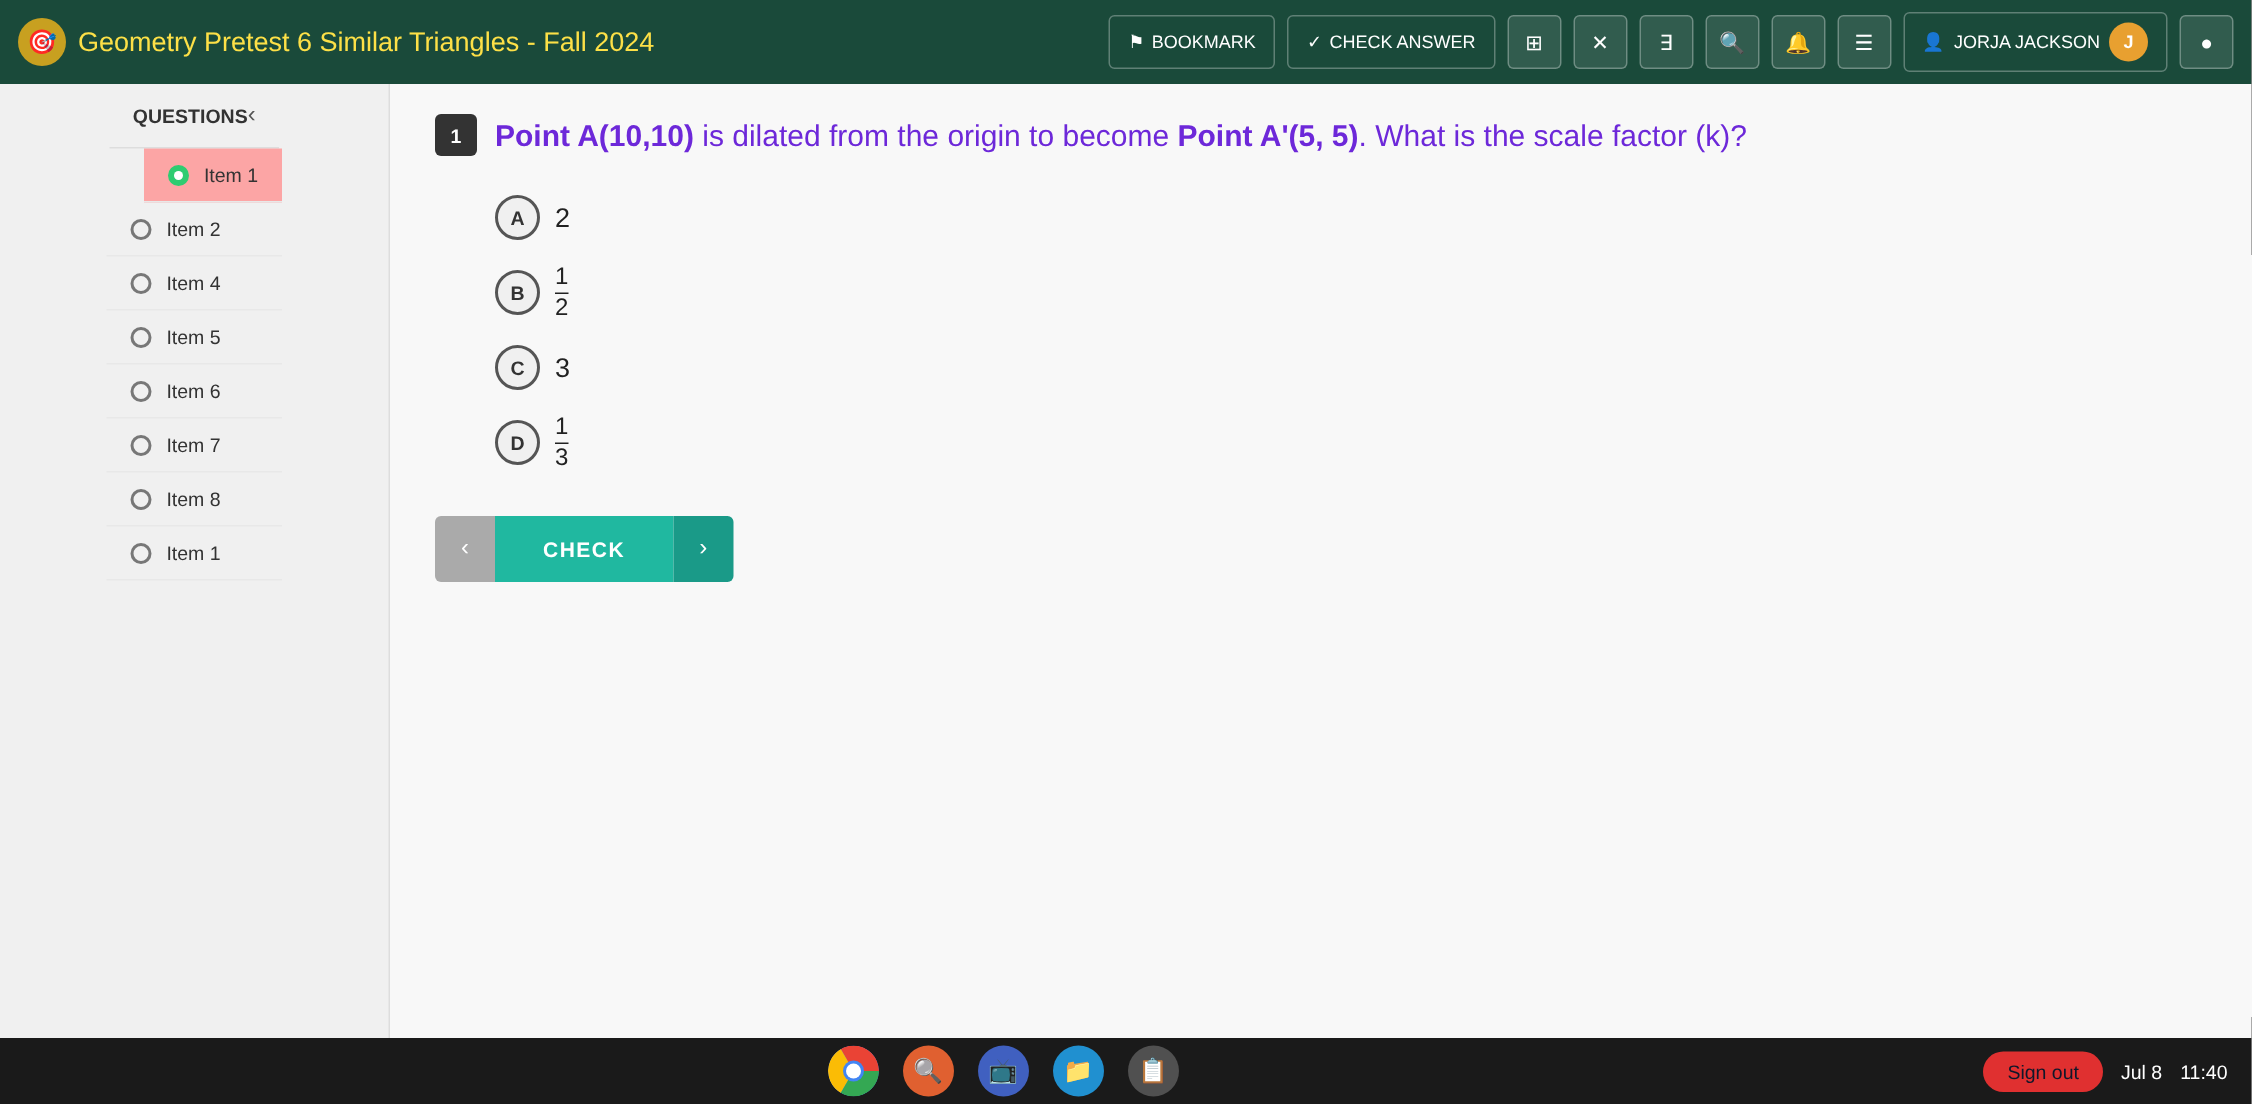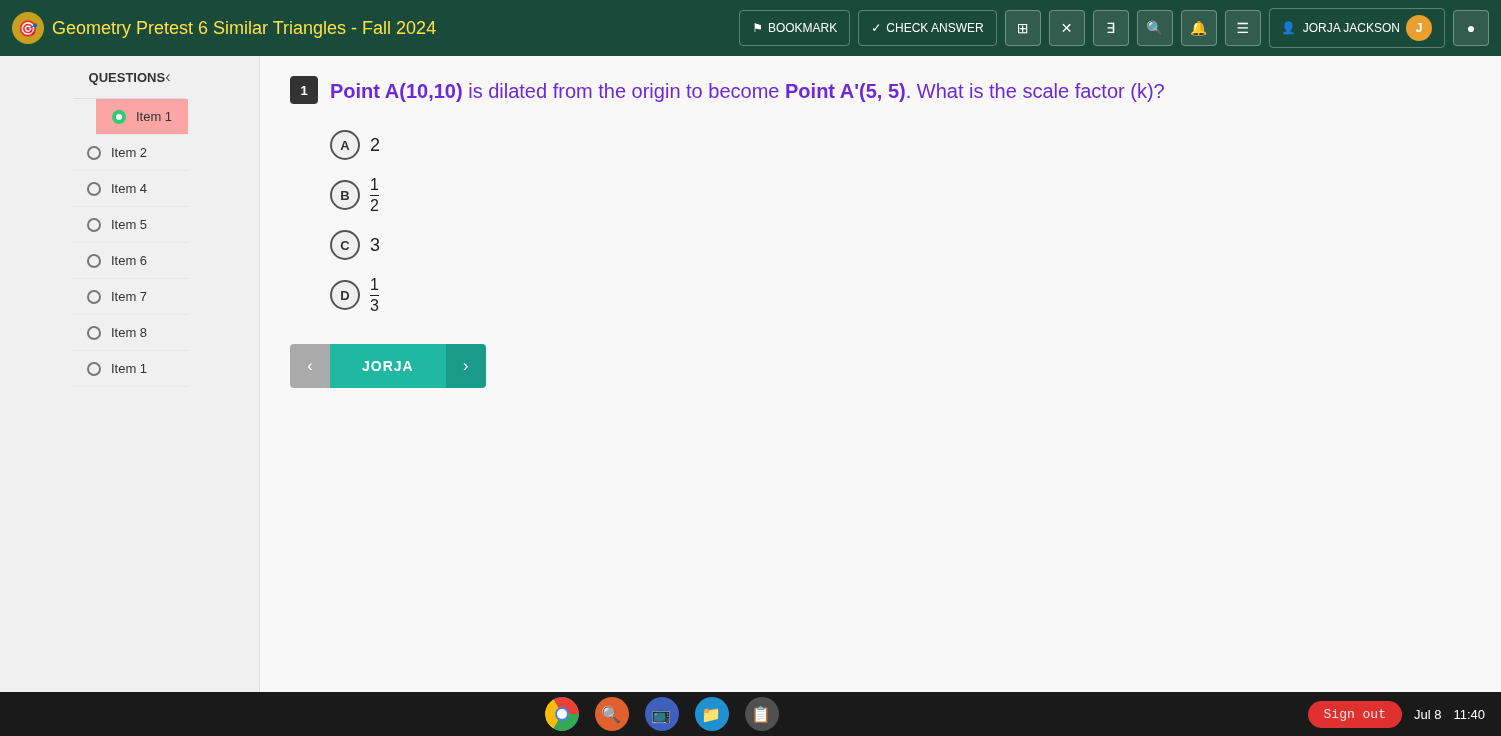--- a/index.html
+++ b/index.html
@@ -200,27 +200,26 @@
     .taskbar-app {
       width: 34px; height: 34px;
       border-radius: 50%;
       display: flex; align-items: center; justify-content: center;
       cursor: pointer;
       font-size: 18px;
     }
 
     .sign-out-btn {
       background: #e03030;
-      color: #e5e5e5;
+      color: #0f172a;
       border: none;
       padding: 6px 16px;
       border-radius: 20px;
       cursor: pointer;
       font-size: 13px;
-      font-family: Liberation Mono, monospace;
     }
 
     
     #nav-buttons {
       display: flex;
       gap: 0;
       margin-top: 30px;
       align-items: center;
     }
     .nav-prev {
@@ -369,21 +368,21 @@
             <span class="num">1</span>
             <span class="den">3</span>
           </span>
         </span>
       </div>
 
     </div>
 
     <div id="nav-buttons">
       <button class="nav-prev">‹</button>
-      <button class="nav-next-label">JORJA</button>
+      <button class="nav-next-label">CHECK</button>
       <button class="nav-next-arrow">›</button>
     </div>
 
   </div>
 </div>
 
 <div id="taskbar">
   <div class="taskbar-left"></div>
   <div class="taskbar-center">
 

